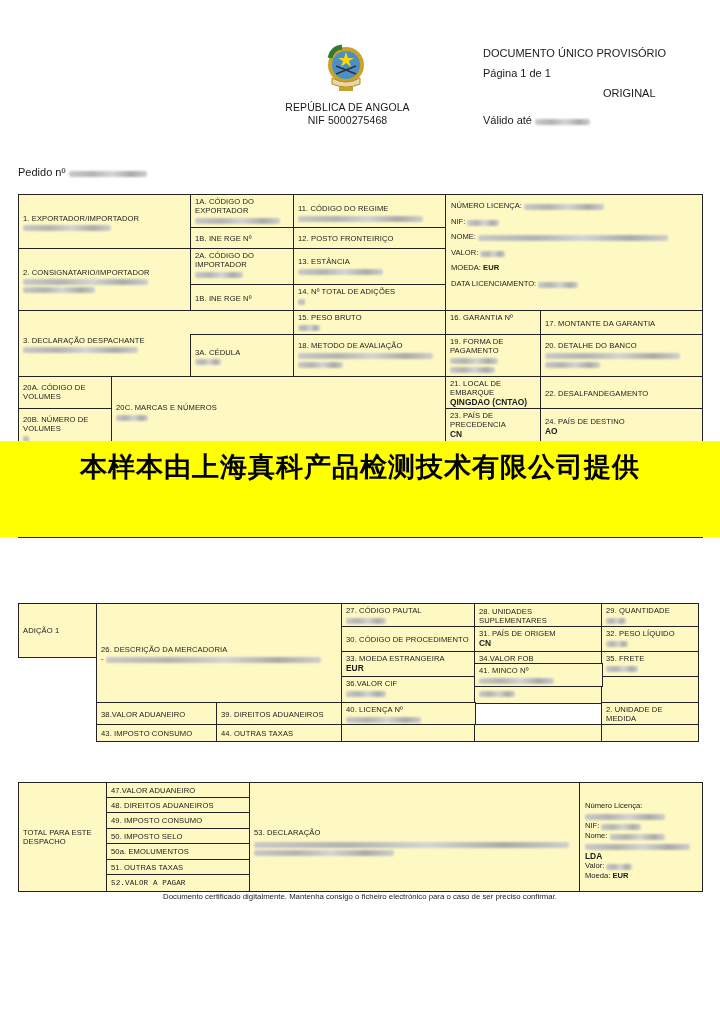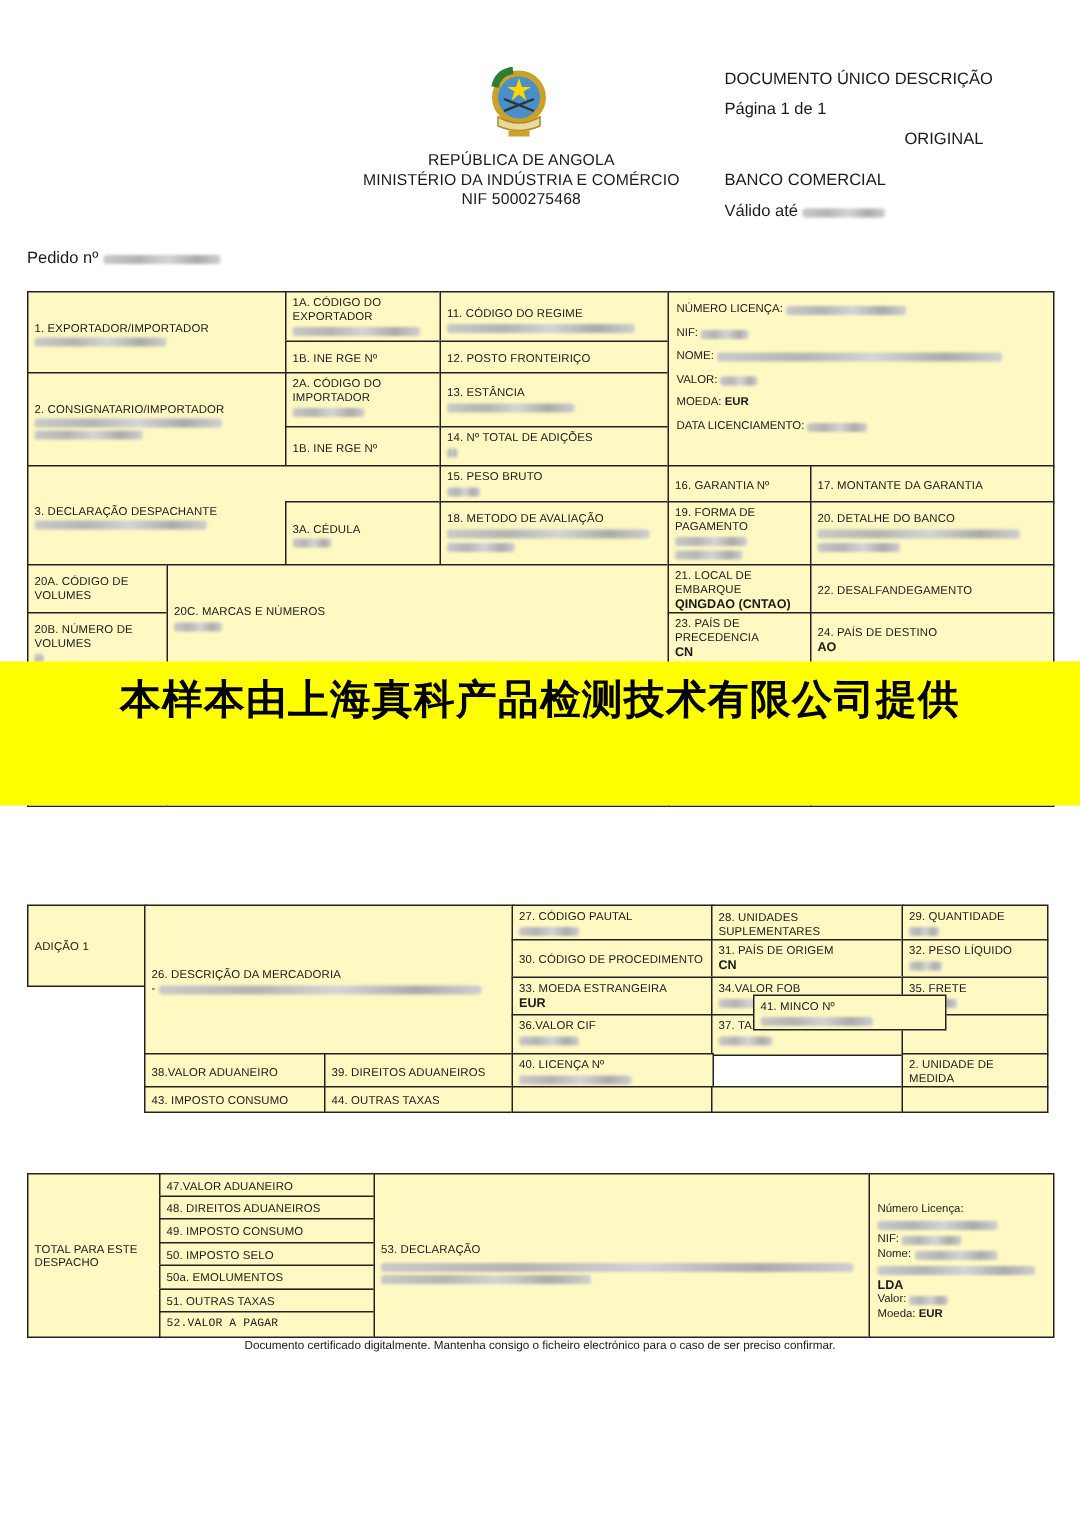--- a/index.html
+++ b/index.html
@@ -30,29 +30,27 @@
     <path d="M8 14 Q10 4 20 3" stroke="#2e7d32" stroke-width="5" fill="none"></path>
     <polygon points="24,8 26,14 32,14 27,17 29,23 24,19 19,23 21,17 16,14 22,14" fill="#ffd600"></polygon>
     <path d="M14 30 L34 22 M14 22 L34 30" stroke="#333" stroke-width="1.6"></path>
     <path d="M10 34 Q24 42 38 34 L38 40 Q24 46 10 40 Z" fill="#e8d9a0" stroke="#b08a2a" stroke-width="1"></path>
     <rect x="17" y="43" width="14" height="4" fill="#c9a227"></rect>
   </svg>
 </div>
 
 <div class="abs hdr-center" style="left:225px;top:101px;width:245px;">
   <div>REPÚBLICA DE ANGOLA</div>
-  <div>MINISTÉRIO DA INDÚSTRIA E COMÉRCIO</div>
   <div>NIF 5000275468</div>
 </div>
 
 <div class="abs hdr-right" style="left:483px;top:47px;width:230px;">
-  <div style="margin-bottom:7px;">DOCUMENTO ÚNICO DESCRIÇÃO</div>
+  <div style="margin-bottom:7px;">DOCUMENTO ÚNICO PROVISÓRIO</div>
   <div style="margin-bottom:7px;">Página 1 de 1</div>
   <div style="padding-left:120px;margin-bottom:14px;">ORIGINAL</div>
-  <div style="margin-bottom:8px;">BANCO COMERCIAL</div>
   <div>
     <span>Válido até</span>
     <span class="blur" style="width:55px;"></span>
   </div>
 </div>
 
 <div class="abs" style="left:18px;top:166px;font-size:11px;">
   <span>Pedido nº</span>
   <span class="blur" style="width:78px;"></span>
 </div>
@@ -118,21 +116,21 @@
   </div>
   <div class="cell" style="left:293px;top:310px;width:154px;height:26px;">
     <span class="lbl">15. PESO BRUTO</span>
     <span class="blur" style="width:22px;"></span>
   </div>
   <div class="cell" style="left:293px;top:334px;width:154px;height:44px;">
     <span class="lbl" style="margin-top:4px;">18. METODO DE AVALIAÇÃO</span>
     <span class="blur" style="width:135px;"></span><br>
     <span class="blur" style="width:45px;"></span>
   </div>
-  <div class="cell" style="left:445px;top:310px;width:97px;height:26px;display:flex;align-items:center;">
+  <div class="cell" style="left:445px;top:310px;width:97px;height:26px;display:flex;">
     <span class="lbl">16. GARANTIA Nº</span>
   </div>
   <div class="cell" style="left:540px;top:310px;width:163px;height:26px;display:flex;align-items:center;">
     <span class="lbl">17. MONTANTE DA GARANTIA</span>
   </div>
   <div class="cell" style="left:445px;top:334px;width:97px;height:44px;">
     <span class="lbl">19. FORMA DE PAGAMENTO</span>
     <span class="blur" style="width:48px;"></span><br>
     <span class="blur" style="width:45px;"></span>
   </div>
@@ -233,21 +231,21 @@
   <div class="cell" style="left:96px;top:702px;width:122px;height:24px;display:flex;align-items:center;">
     <span class="lbl">38.VALOR ADUANEIRO</span>
   </div>
   <div class="cell" style="left:216px;top:702px;width:127px;height:24px;display:flex;align-items:center;">
     <span class="lbl">39. DIREITOS ADUANEIROS</span>
   </div>
   <div class="cell" style="left:341px;top:702px;width:135px;height:24px;">
     <span class="lbl">40. LICENÇA Nº</span>
     <span class="blur" style="width:75px;"></span>
   </div>
-  <div class="cell" style="left:474px;top:663px;width:129px;height:24px;margin-left:28px;">
+  <div class="cell" style="left:474px;top:663px;width:129px;height:24px;">
     <span class="lbl">41. MINCO Nº</span>
     <span class="blur" style="width:75px;"></span>
   </div>
   <div class="cell" style="left:601px;top:702px;width:98px;height:24px;">
     <span class="lbl">2. UNIDADE DE MEDIDA</span>
 
   </div>
 
   <div class="cell" style="left:96px;top:724px;width:122px;height:18px;display:flex;align-items:center;">
     <span class="lbl">43. IMPOSTO CONSUMO</span>

